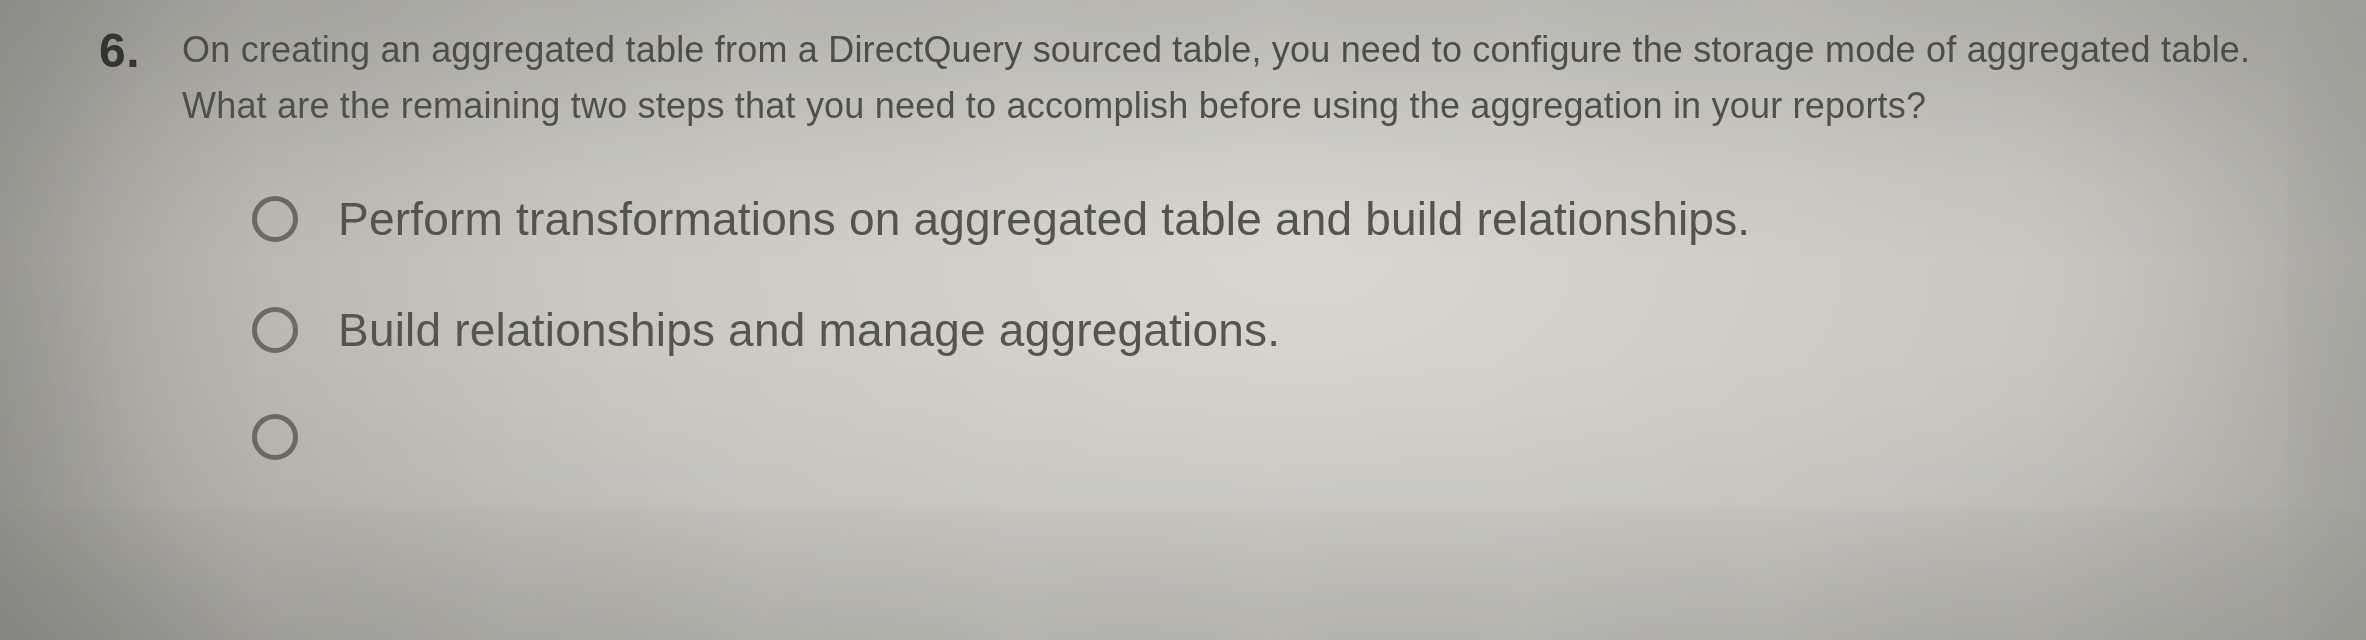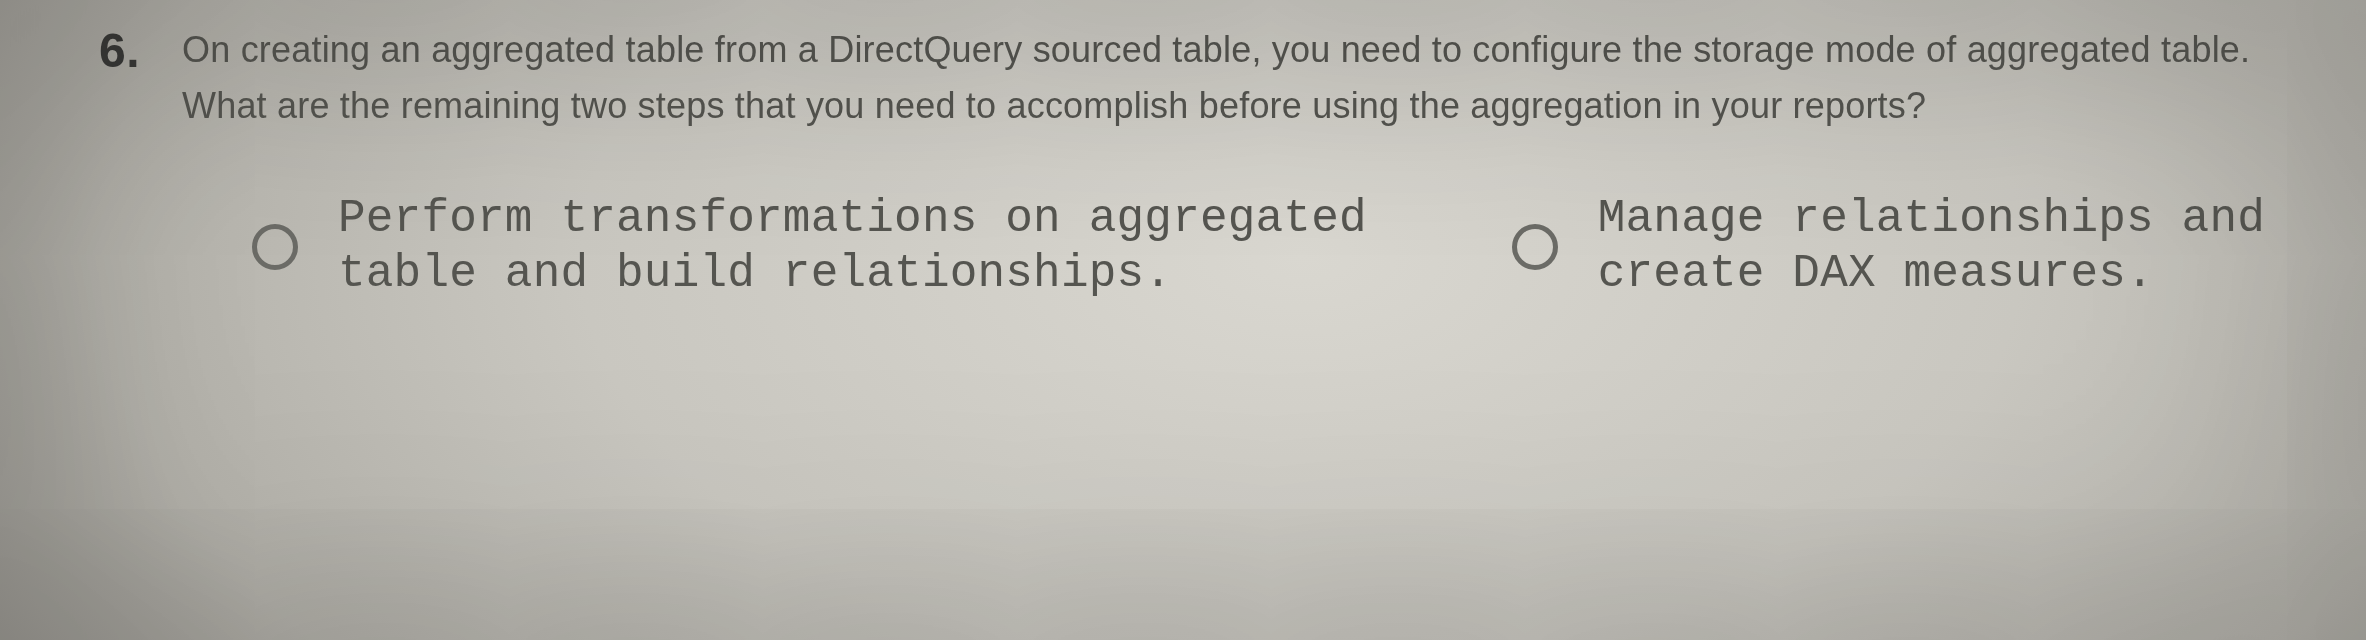--- a/index.html
+++ b/index.html
@@ -37,23 +37,22 @@
     font-size: 36px;
     line-height: 1.55;
     color: #555550;
     max-width: 2140px;
     letter-spacing: 0.2px;
   }
   .options {
     margin-top: 58px;
     margin-left: 162px;
     display: flex;
-    flex-direction: row;
+    flex-direction: column;
     gap: 56px;
-    font-family: Liberation Mono, monospace;
   }
   .option {
     display: flex;
     align-items: center;
     gap: 40px;
   }
   .radio {
     width: 46px;
     height: 46px;
     border: 5px solid #6b6b66;
@@ -87,21 +86,24 @@
     <div class="q-stem">On creating an aggregated table from a DirectQuery sourced table, you need to configure the storage mode of aggregated table. What are the remaining two steps that you need to accomplish before using the aggregation in your reports?</div>
   </div>
 
   <div class="options">
 
     <div class="option">
       <span class="radio"></span>
       <span class="option-label">Perform transformations on aggregated table and build relationships.</span>
     </div>
 
+    <div class="option">
+      <span class="radio"></span>
+      <span class="option-label">Build relationships and manage aggregations.</span>
+    </div>
 
     <div class="option">
       <span class="radio"></span>
-      <span class="option-label">Manage relationships and create DAX measures.</span>
     </div>
 
   </div>
 
 </div>
 
 </body></html>

